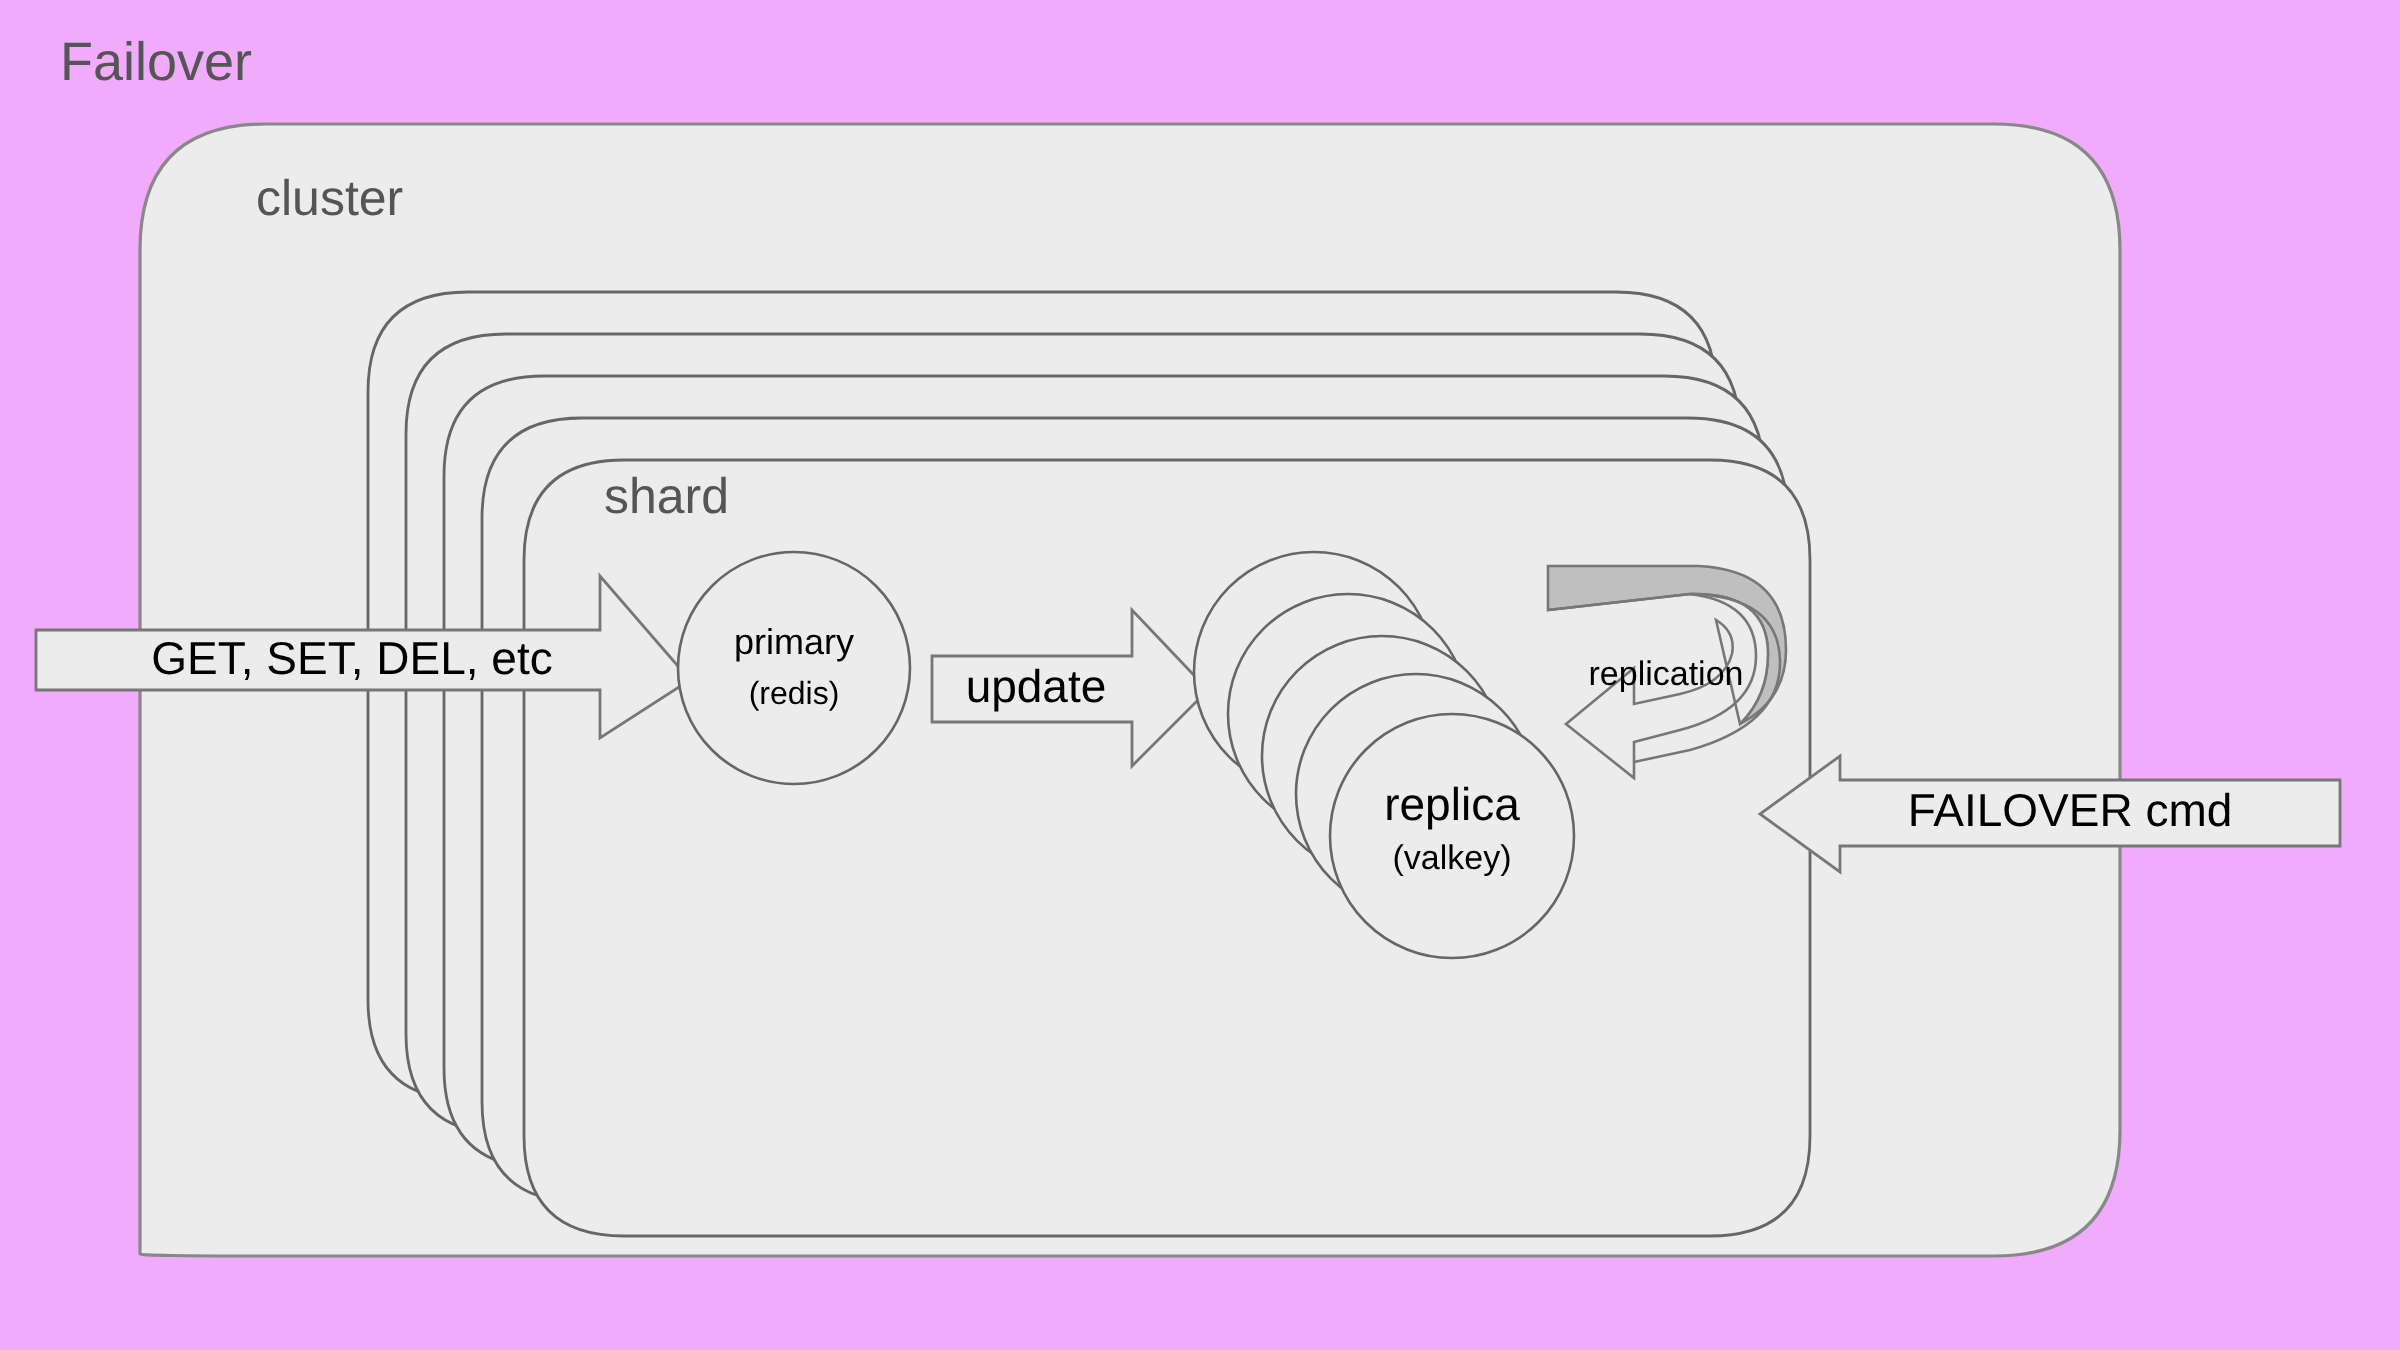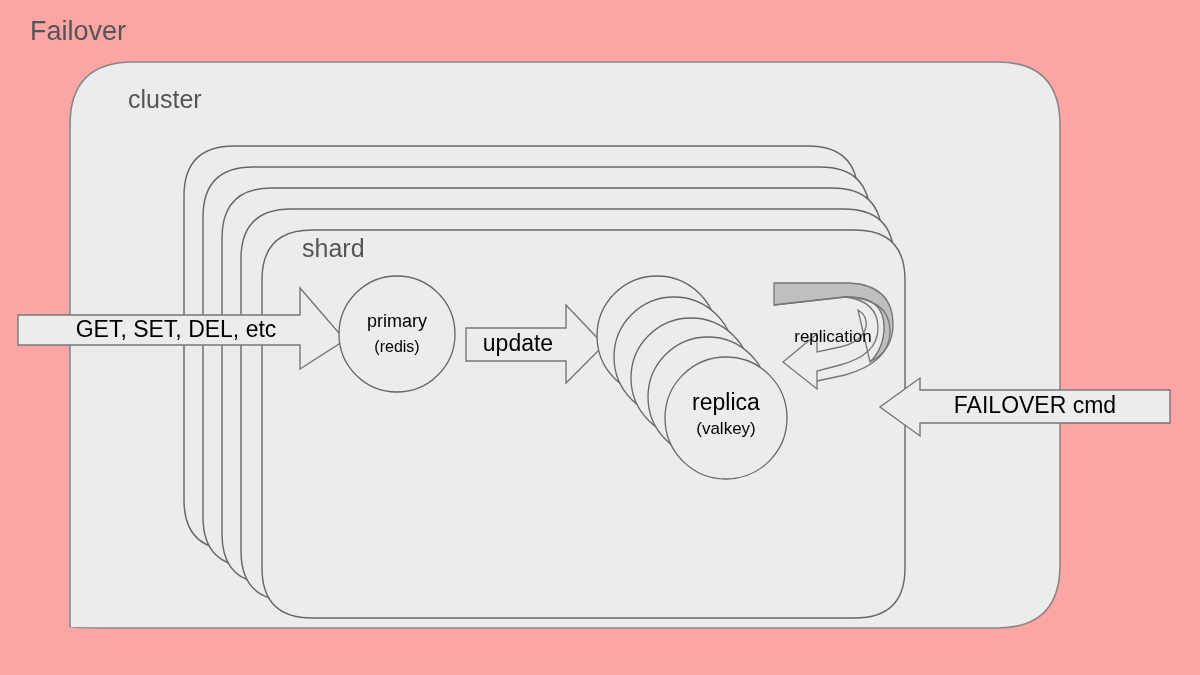--- a/index.html
+++ b/index.html
@@ -10,21 +10,21 @@
   body {
     width: 1200px;
     height: 675px;
     font-family: "Liberation Sans", sans-serif;
     overflow: hidden;
   }
   #diagram-root {
     position: relative;
     width: 1200px;
     height: 675px;
-    background: #fca5a5;
+    background: #f0abfc;
   }
   #diagram-svg {
     position: absolute;
     top: 0;
     left: 0;
     width: 1200px;
     height: 675px;
   }
   .lbl {
     font-family: "Liberation Sans", sans-serif;

